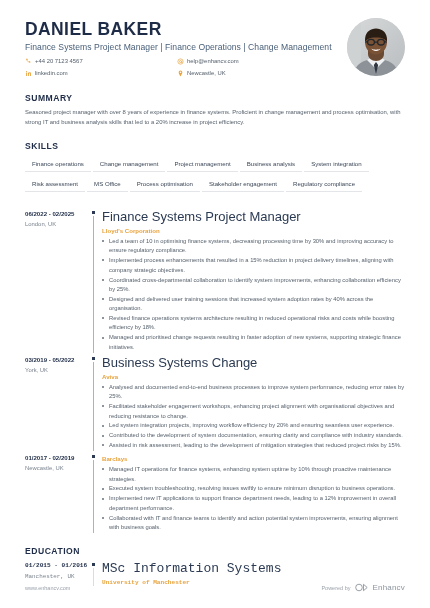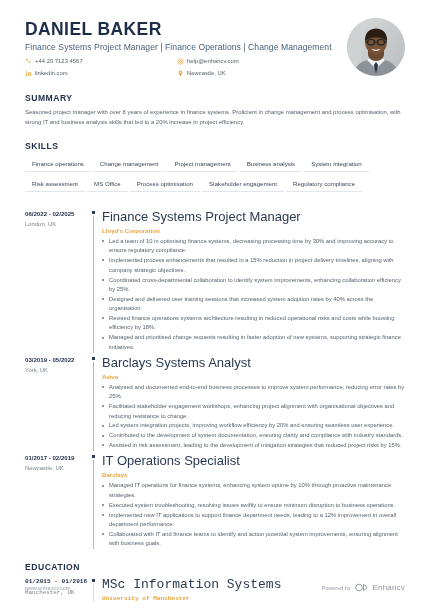--- a/index.html
+++ b/index.html
@@ -221,21 +221,21 @@
     <div class="entry">
       <div class="entry-left">
         <div class="entry-dates">03/2019 - 05/2022</div>
         <div class="entry-loc">York, UK</div>
       </div>
       <div class="entry-rail">
         <span class="rail-dot"></span>
         <span class="rail-line"></span>
       </div>
       <div class="entry-body">
-        <div class="entry-role">Barclays Systems Analyst</div>
+        <div class="entry-role">Business Systems Change</div>
         <div class="entry-company">Aviva</div>
         <ul class="bullets">
           <li>Analysed and documented end-to-end business processes to improve system performance, reducing error rates by 25%.</li>
           <li>Facilitated stakeholder engagement workshops, enhancing project alignment with organisational objectives and reducing resistance to change.</li>
           <li>Led system integration projects, improving workflow efficiency by 20% and ensuring seamless user experience.</li>
           <li>Contributed to the development of system documentation, ensuring clarity and compliance with industry standards.</li>
           <li>Assisted in risk assessment, leading to the development of mitigation strategies that reduced project risks by 15%.</li>
         </ul>
       </div>
     </div>
@@ -243,21 +243,20 @@
     <div class="entry">
       <div class="entry-left">
         <div class="entry-dates">01/2017 - 02/2019</div>
         <div class="entry-loc">Newcastle, UK</div>
       </div>
       <div class="entry-rail">
         <span class="rail-dot"></span>
         <span class="rail-line"></span>
       </div>
       <div class="entry-body">
-        <div class="entry-role">IT Operations Specialist</div>
         <div class="entry-company">Barclays</div>
         <ul class="bullets">
           <li>Managed IT operations for finance systems, enhancing system uptime by 10% through proactive maintenance strategies.</li>
           <li>Executed system troubleshooting, resolving issues swiftly to ensure minimum disruption to business operations.</li>
           <li>Implemented new IT applications to support finance department needs, leading to a 12% improvement in overall department performance.</li>
           <li>Collaborated with IT and finance teams to identify and action potential system improvements, ensuring alignment with business goals.</li>
         </ul>
       </div>
     </div>
   </div>

